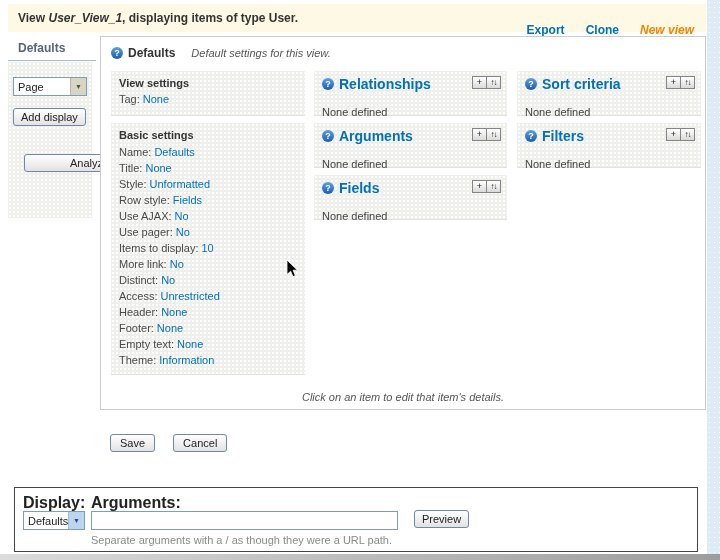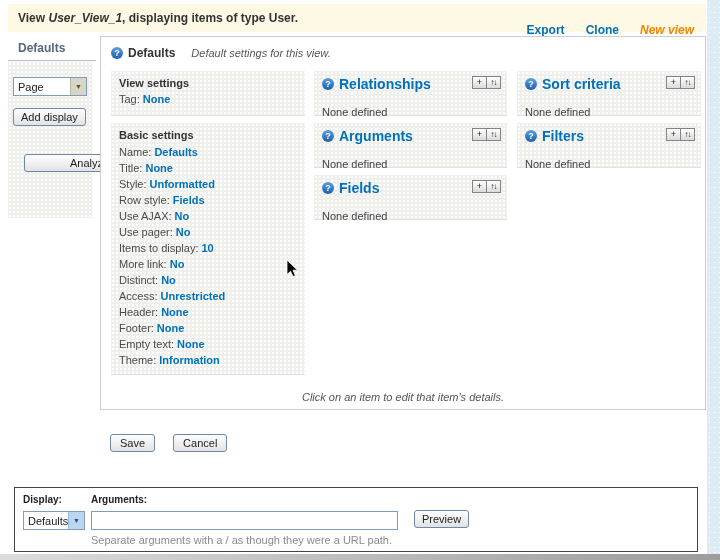--- a/index.html
+++ b/index.html
@@ -10,21 +10,21 @@
     color:#333;
     background:#ffffff;
     position:relative;
     overflow:hidden;
   }
   .dotted {
     background-color:#efefec;
     background-image: radial-gradient(#ffffff 26%, rgba(255,255,255,0) 28%);
     background-size:4px 4px;
   }
-  a, .link { color:#0071b8; text-decoration:none; cursor:pointer;font-weight:bold; }
+  a, .link { color:#0071b8; text-decoration:none; cursor:pointer; }
 
   
   .right-gutter {
     position:absolute; top:0; right:0; width:13px; height:554px;
     background-color:#ddecf4;
     background-image: radial-gradient(#ffffff 22%, rgba(255,255,255,0) 24%);
     background-size:5px 5px;
   }
   .bottom-bar {
     position:absolute; left:0; bottom:0; width:720px; height:6px;
@@ -121,21 +121,21 @@
 
   
   .form-actions { position:absolute; left:110px; top:434px; display:flex; gap:18px; }
   .form-actions .btn { padding:2px 9px; }
 
   
   .preview-box {
     position:absolute; left:14px; top:487px; width:684px; height:65px;
     border:1px solid #444; background:#fff;
   }
-  .preview-label { position:absolute; font-weight:bold; font-size:10px; color:#222; }
+  .preview-label { position:absolute; font-weight:bold; font-size:16px; color:#222; }
   .lbl-display { left:8px; top:6px; }
   .lbl-arguments { left:76px; top:6px; }
   .display-select { position:absolute; left:8px; top:23px; width:62px; }
   .display-select .sel-arrow { background:#bcd6ef; border-left:1px solid #9cbcdc; color:#2a4a8a; }
   .arguments-input {
     position:absolute; left:76px; top:23px; width:307px; height:19px;
     border:1px solid #7f9db9; font-size:11px; padding:0 3px;
     font-family:"Liberation Sans", sans-serif;
   }
   .preview-btn { position:absolute; left:399px; top:22px; }

